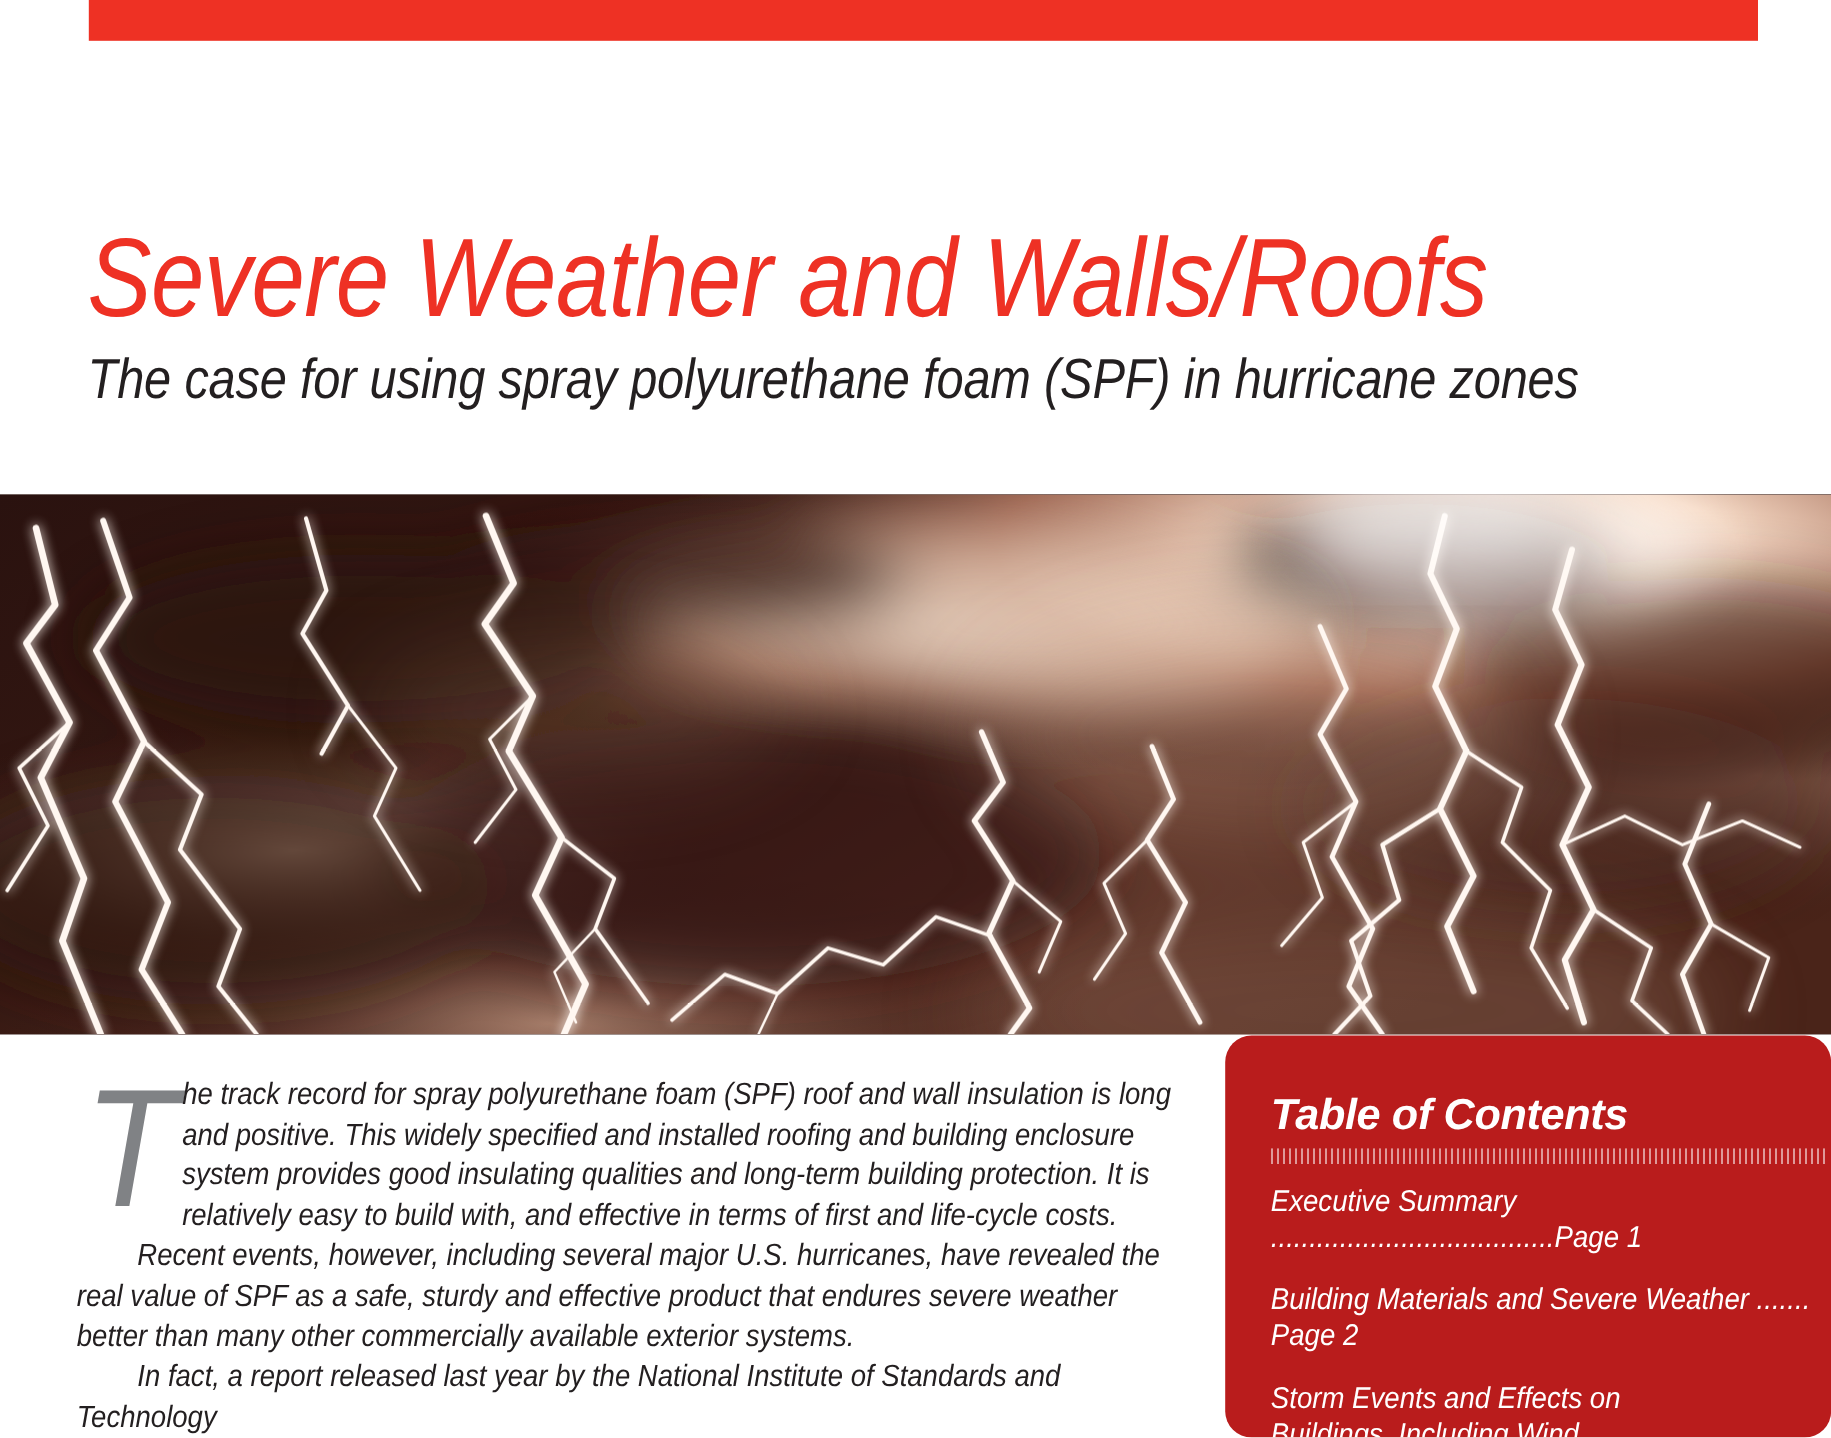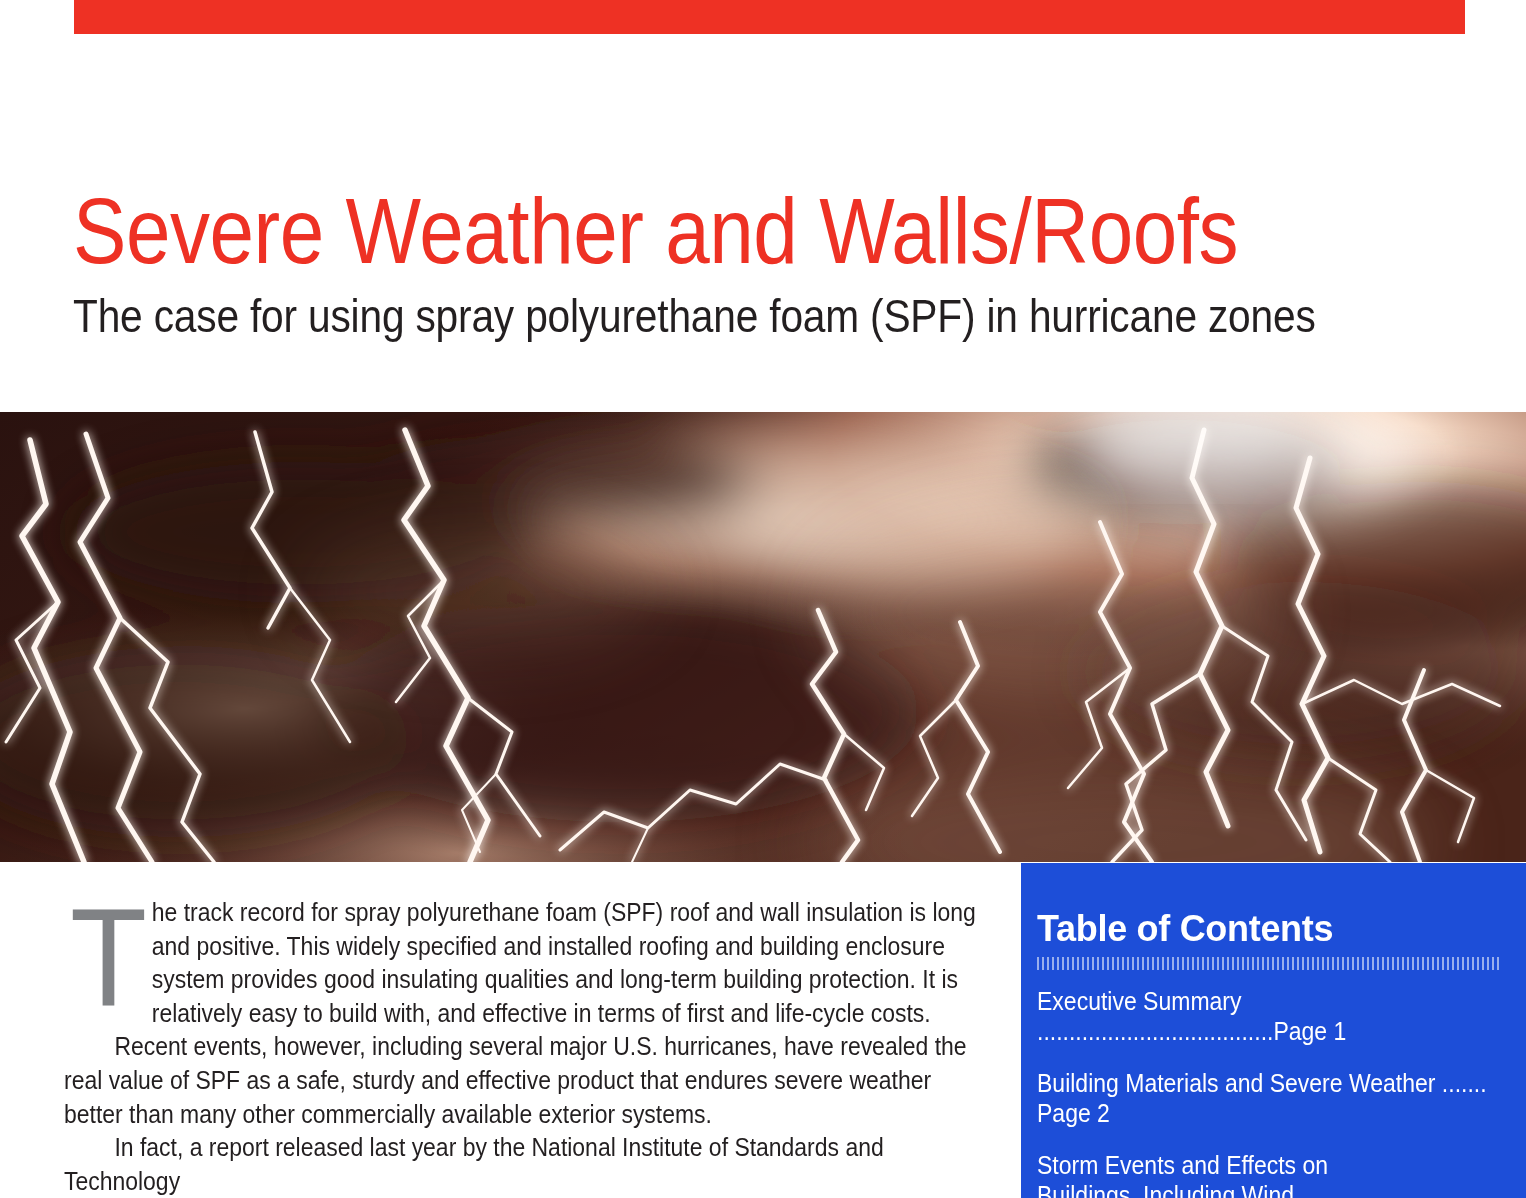--- a/index.html
+++ b/index.html
@@ -10,20 +10,21 @@
     background: #ffffff;
     font-family: "Liberation Sans", sans-serif;
     overflow: hidden;
   }
 
   .page {
     position: relative;
     width: 1224px;
     height: 1198px;
     background: #ffffff;
+    font-style: italic;
   }
 
   
   .top-bar {
     position: absolute;
     left: 74px;
     top: 0;
     width: 1391px;
     height: 34px;
     background: #ee3124;
@@ -106,23 +107,24 @@
   .body-col p.indent { text-indent: 56px; }
   .body-col p.lead   { margin-left: 0; }
 
   
   .toc {
     position: absolute;
     left: 1021px;
     top: 863px;
     width: 505px;
     height: 335px;
-    background: #1d4ed8;
-    padding: 48px 14px 0 16px;
+    background: #b91c1c;
+    padding: 48px 14px 0 38px;
     overflow: hidden;
+    border-radius: 22px;
   }
 
   .toc-title {
     font-family: "Liberation Sans", sans-serif;
     font-size: 36px;
     font-weight: bold;
     color: #ffffff;
     letter-spacing: -0.3px;
     line-height: 1;
   }

